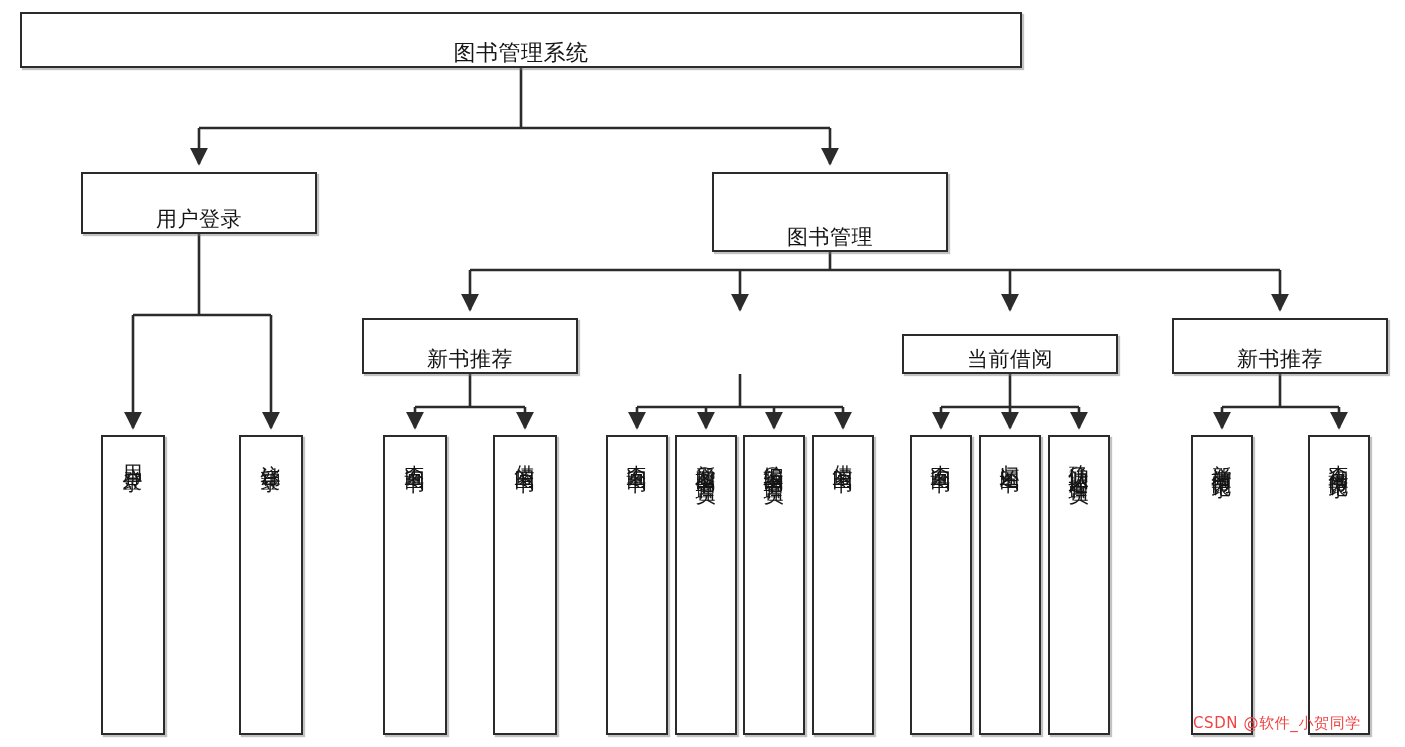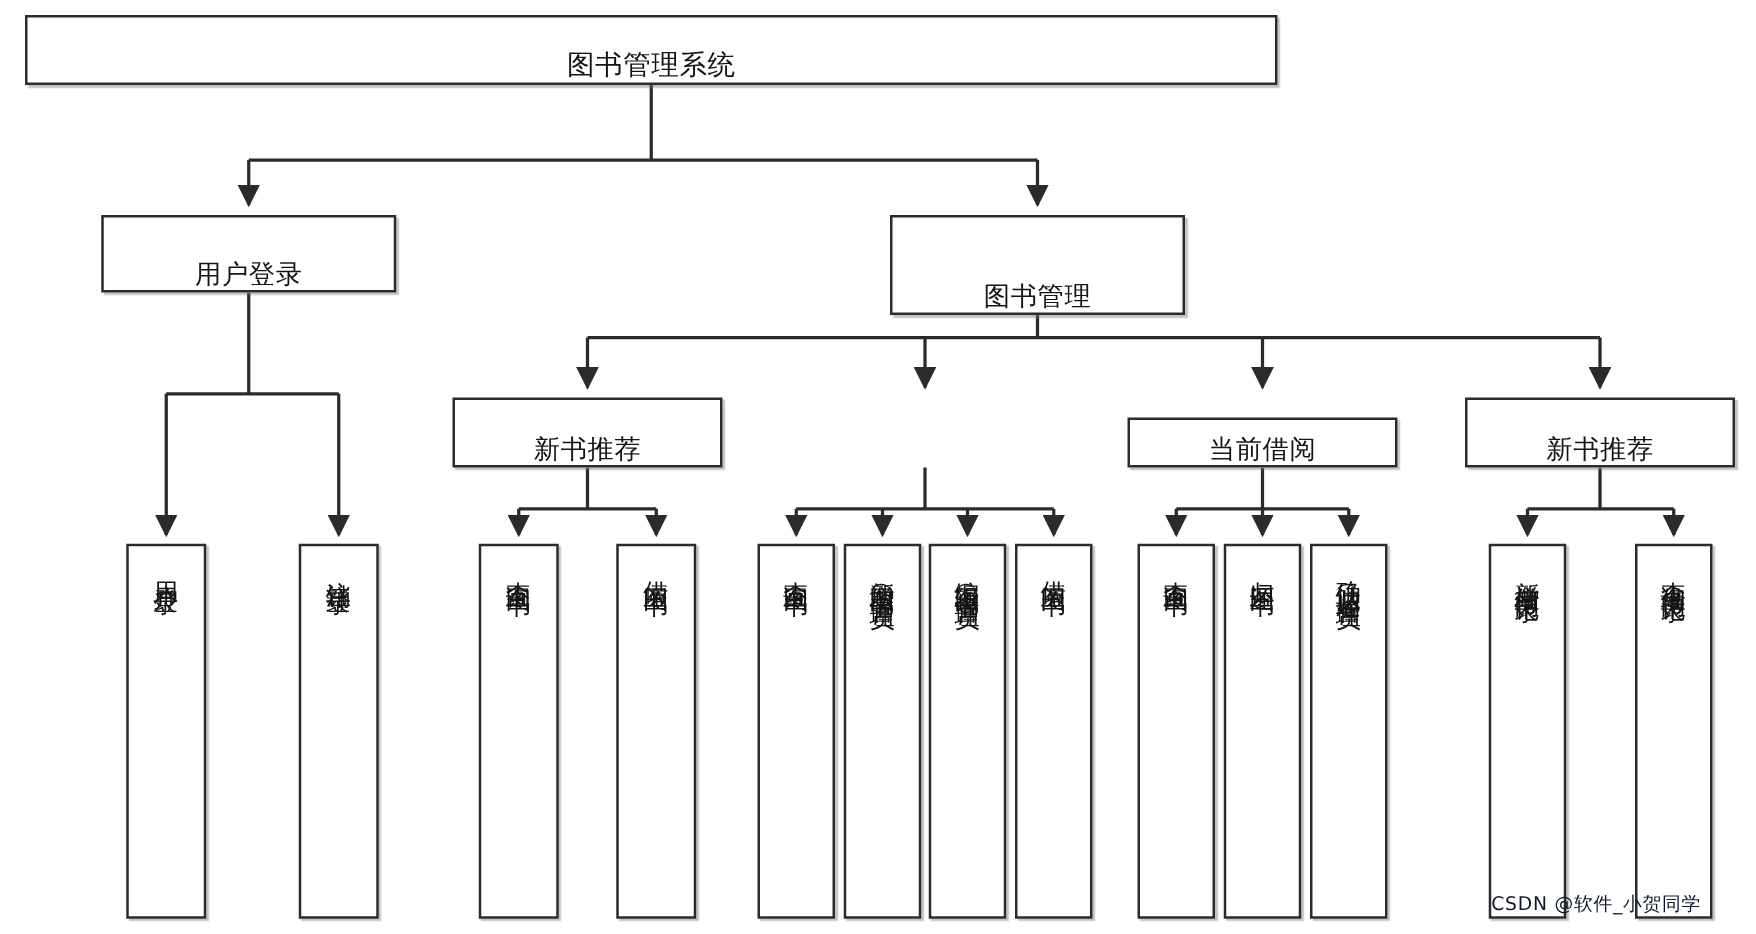--- a/index.html
+++ b/index.html
@@ -55,21 +55,21 @@
     writing-mode: vertical-rl;
     text-orientation: upright;
     white-space: nowrap;
     letter-spacing: 3px;
     font-size: 20px;
     line-height: 1;
   }
   .watermark {
     position: absolute;
     font-size: 15px;
-    color: #0f172a;
+    color: #ef4444;
     letter-spacing: 0.6px;
     white-space: nowrap;
     z-index: 5;
   }
 </style>
 </head>
 <body>
 
 <div id="canvas">
 

